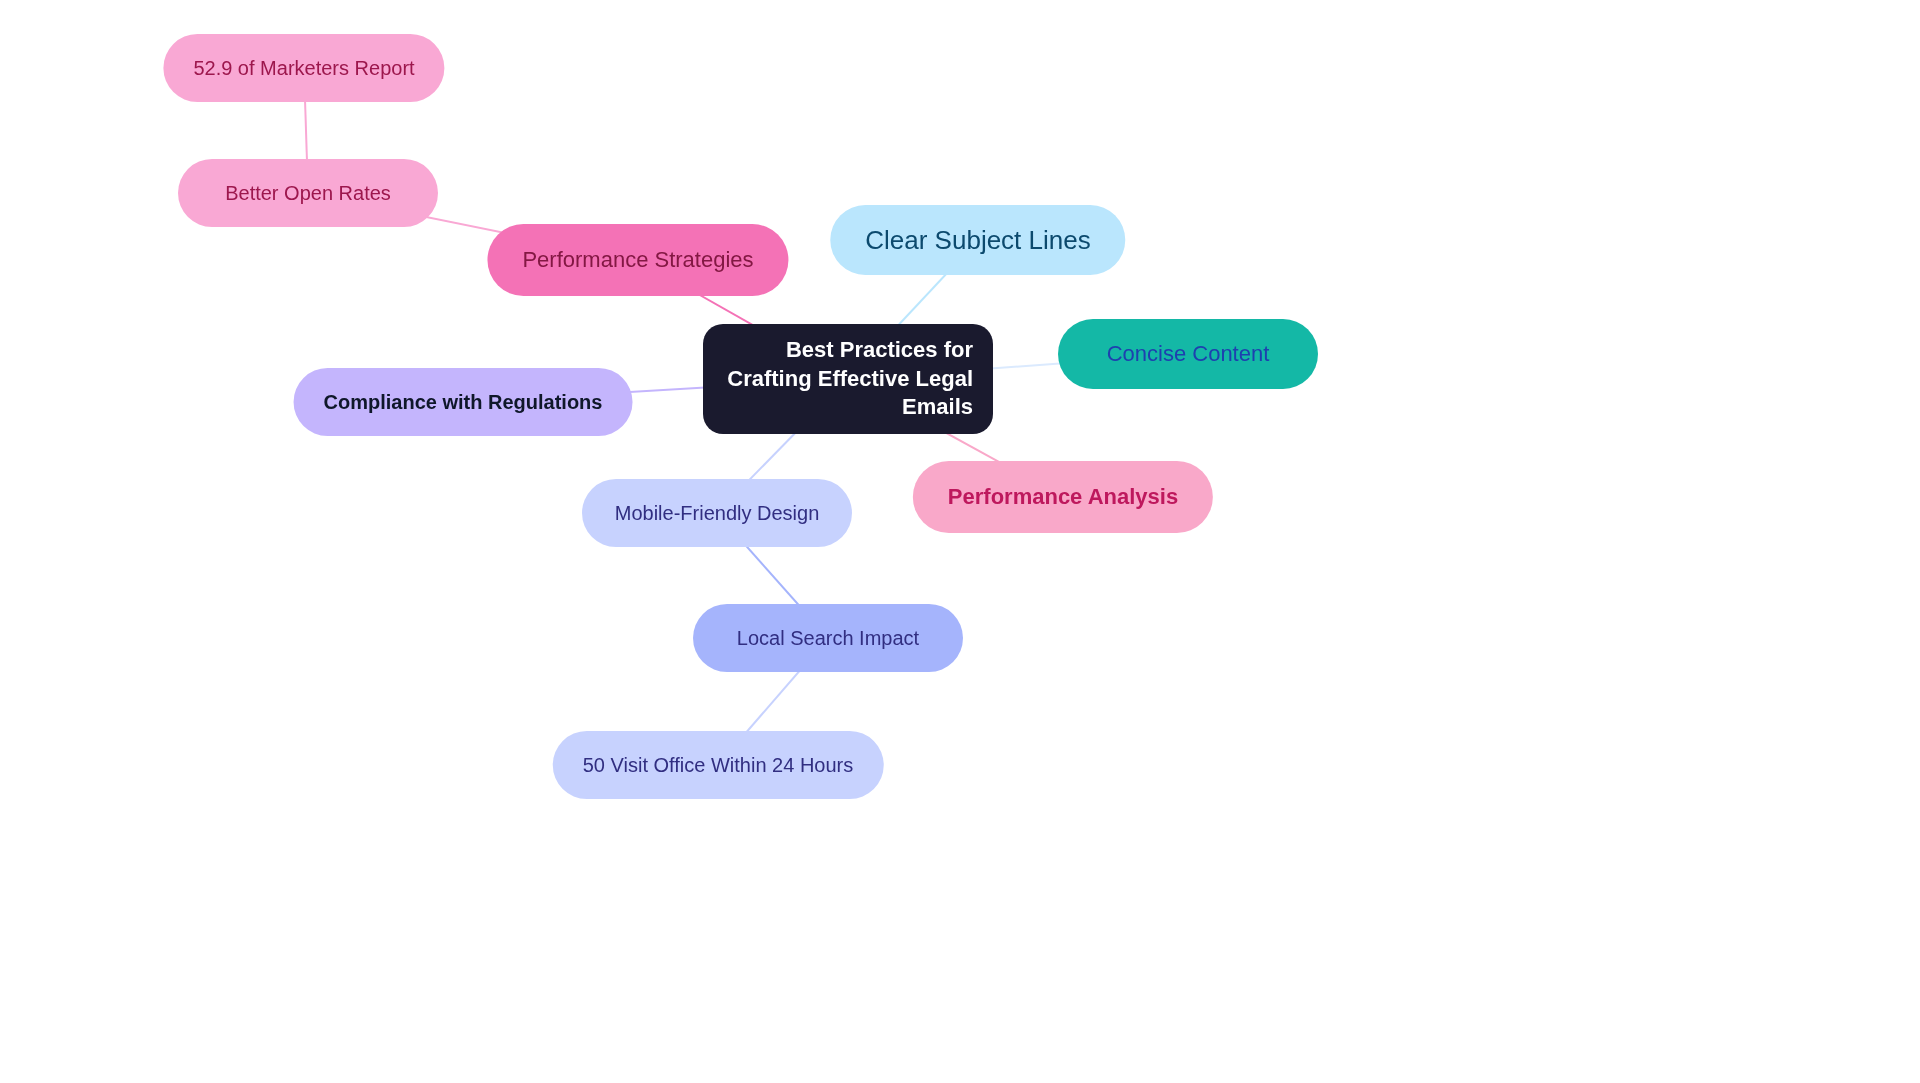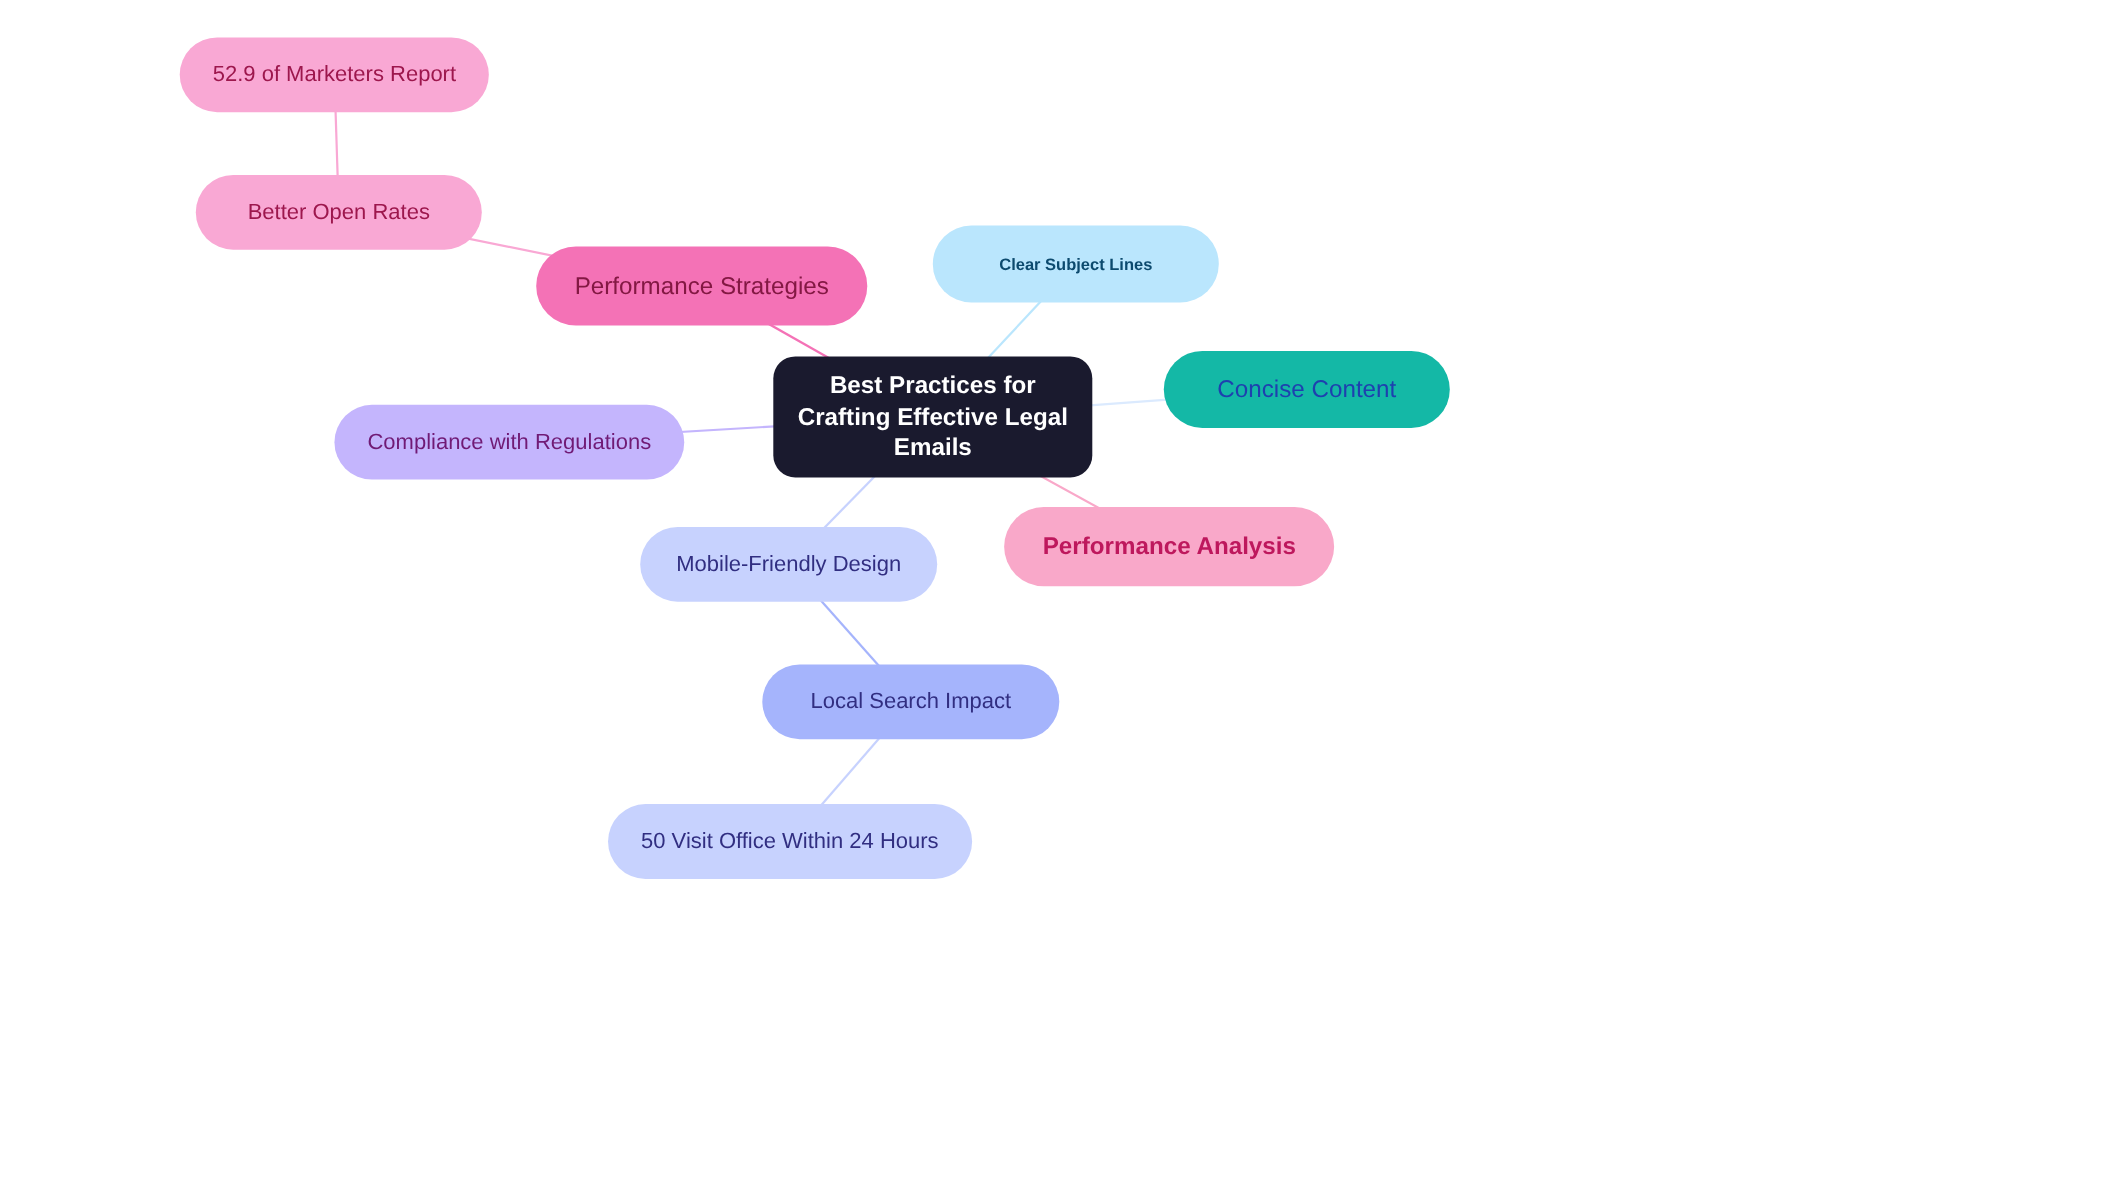--- a/index.html
+++ b/index.html
@@ -26,21 +26,21 @@
       height: 1083px;
       pointer-events: none;
     }
 
     .node {
       position: absolute;
       border-radius: 50px;
       display: flex;
       align-items: center;
       justify-content: center;
-      text-align: center;
+      text-align: right;
       cursor: pointer;
       transform: translate(-50%, -50%);
     }
 
     .node-center {
       background: #1a1a2e;
       color: #ffffff;
       font-size: 22px;
       font-weight: 600;
       width: 290px;
@@ -65,33 +65,33 @@
       color: #831843;
       font-size: 22px;
       font-weight: 500;
       padding: 16px 35px;
       min-width: 300px;
       height: 72px;
     }
 
     .node-purple-light {
       background: #c4b5fd;
-      color: #701a75;
-      font-size: 20px;
-      font-weight: 400;
+      color: #0f172a;
+      font-size: 20px;
+      font-weight: 700;
       padding: 20px 30px;
       min-width: 280px;
       height: 68px;
     }
 
     .node-blue-light {
       background: #bae6fd;
       color: #0c4a6e;
-      font-size: 15px;
-      font-weight: 700;
+      font-size: 26px;
+      font-weight: 400;
       padding: 16px 35px;
       min-width: 260px;
       height: 70px;
     }
 
     .node-blue-pale {
       background: #14b8a6;
       color: #1e40af;
       font-size: 22px;
       font-weight: 500;

